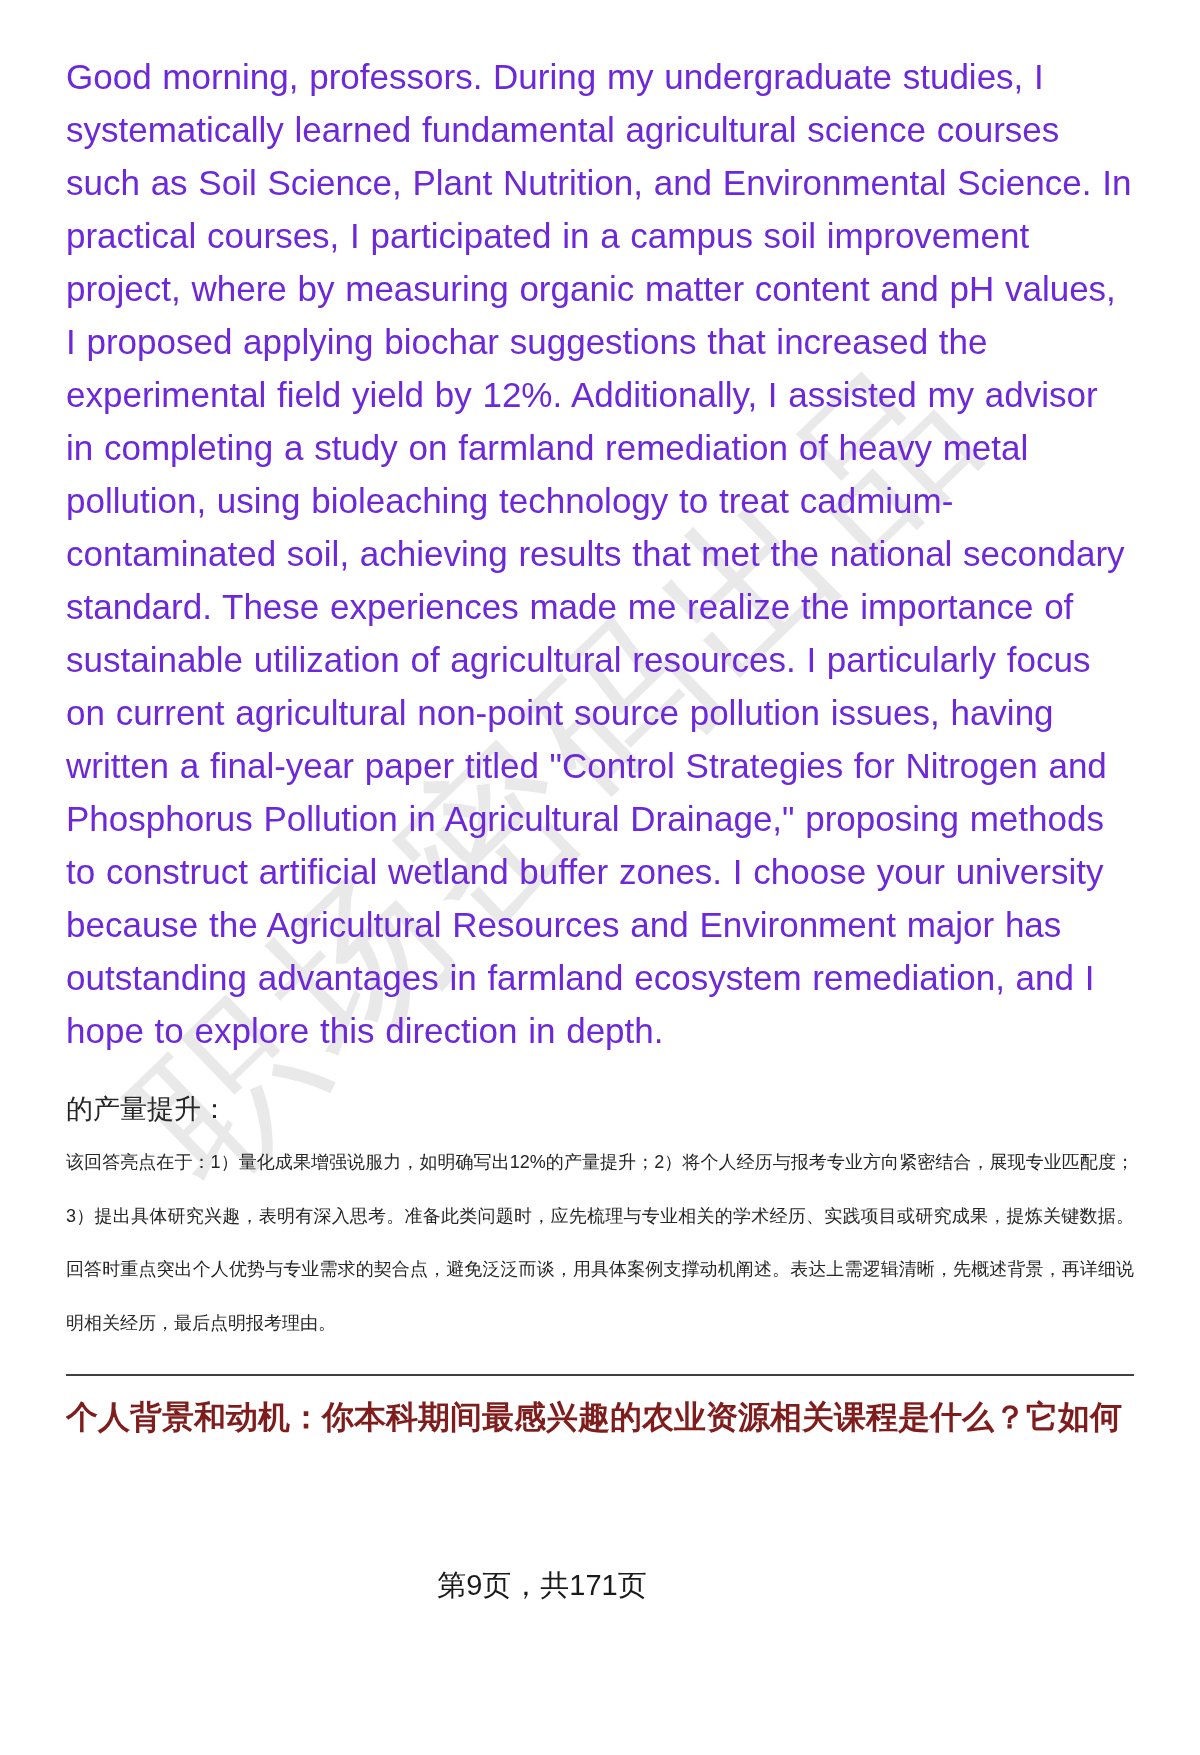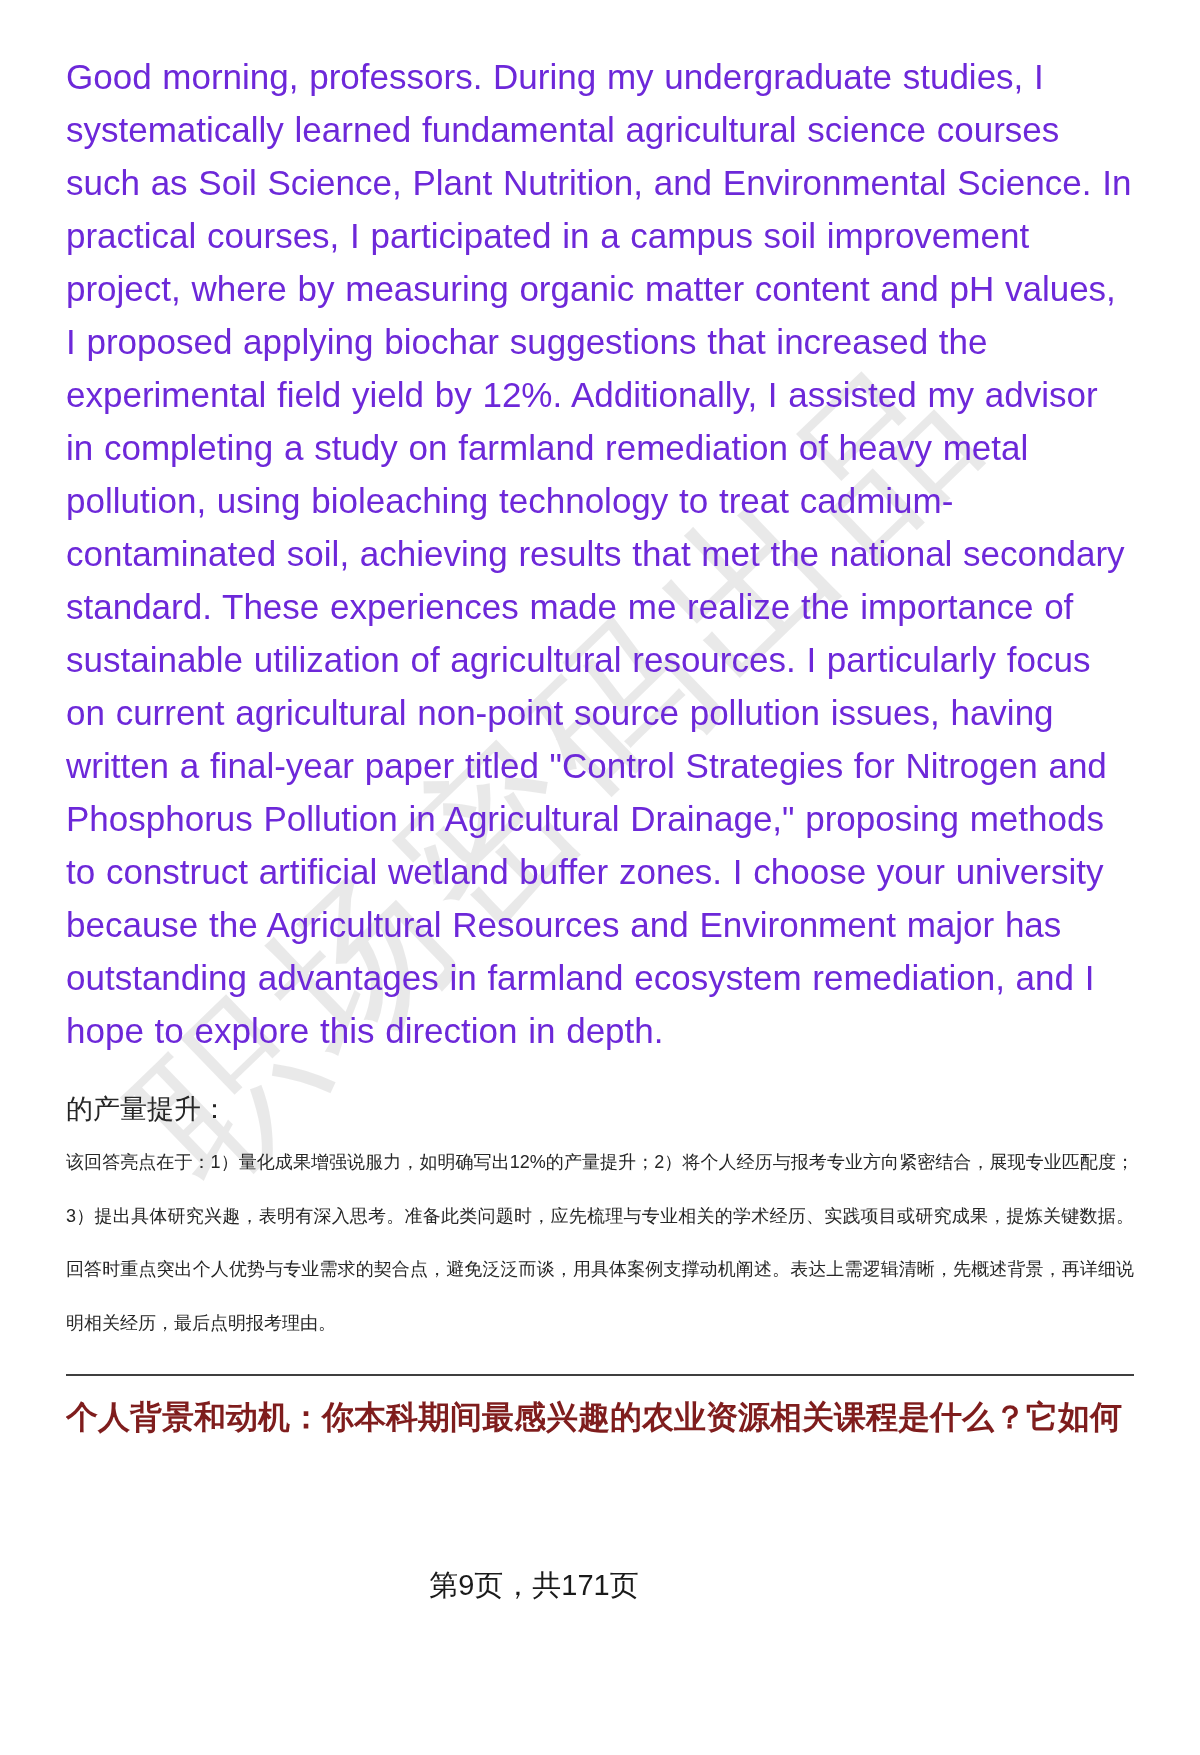--- a/index.html
+++ b/index.html
@@ -41,21 +41,21 @@
     margin: 24px 0 0 0;
   }
   .next-q-clip {
     height: 46px; overflow: hidden; margin-top: 18px;
   }
   .next-q {
     color: #7f1d1d; font-weight: 700;
     font-size: 32px; line-height: 46px; font-family: Liberation Serif, serif;
   }
   .footer {
-    position: absolute; z-index: 3; left: 4px; width: 1060px; top: 1566px;
+    position: absolute; z-index: 3; left: 12px; width: 1060px; top: 1566px;
     text-align: center; font-size: 29px; color: #1a1a1a;
   }
 </style>
 </head>
 <body>
 
 <div class="page">
 
   <div class="watermark">职场密码出品</div>
 

